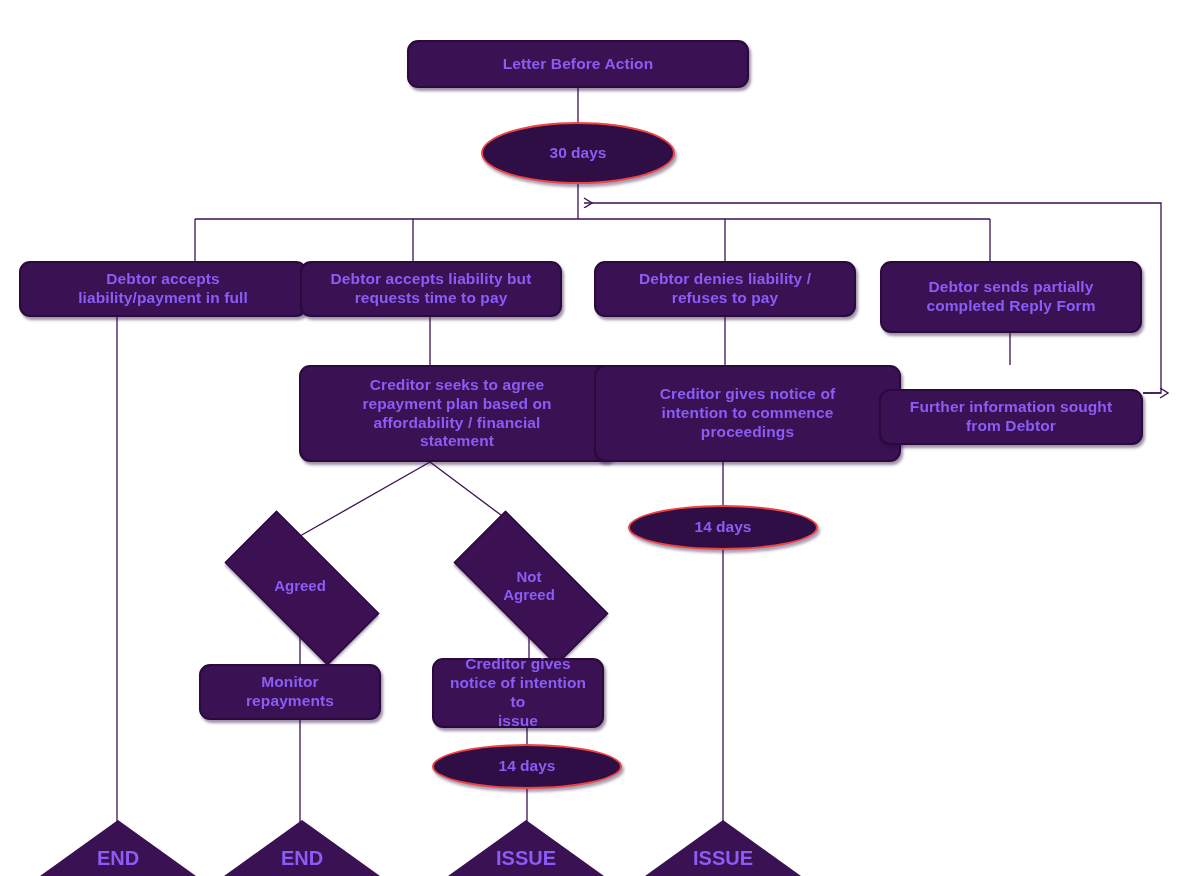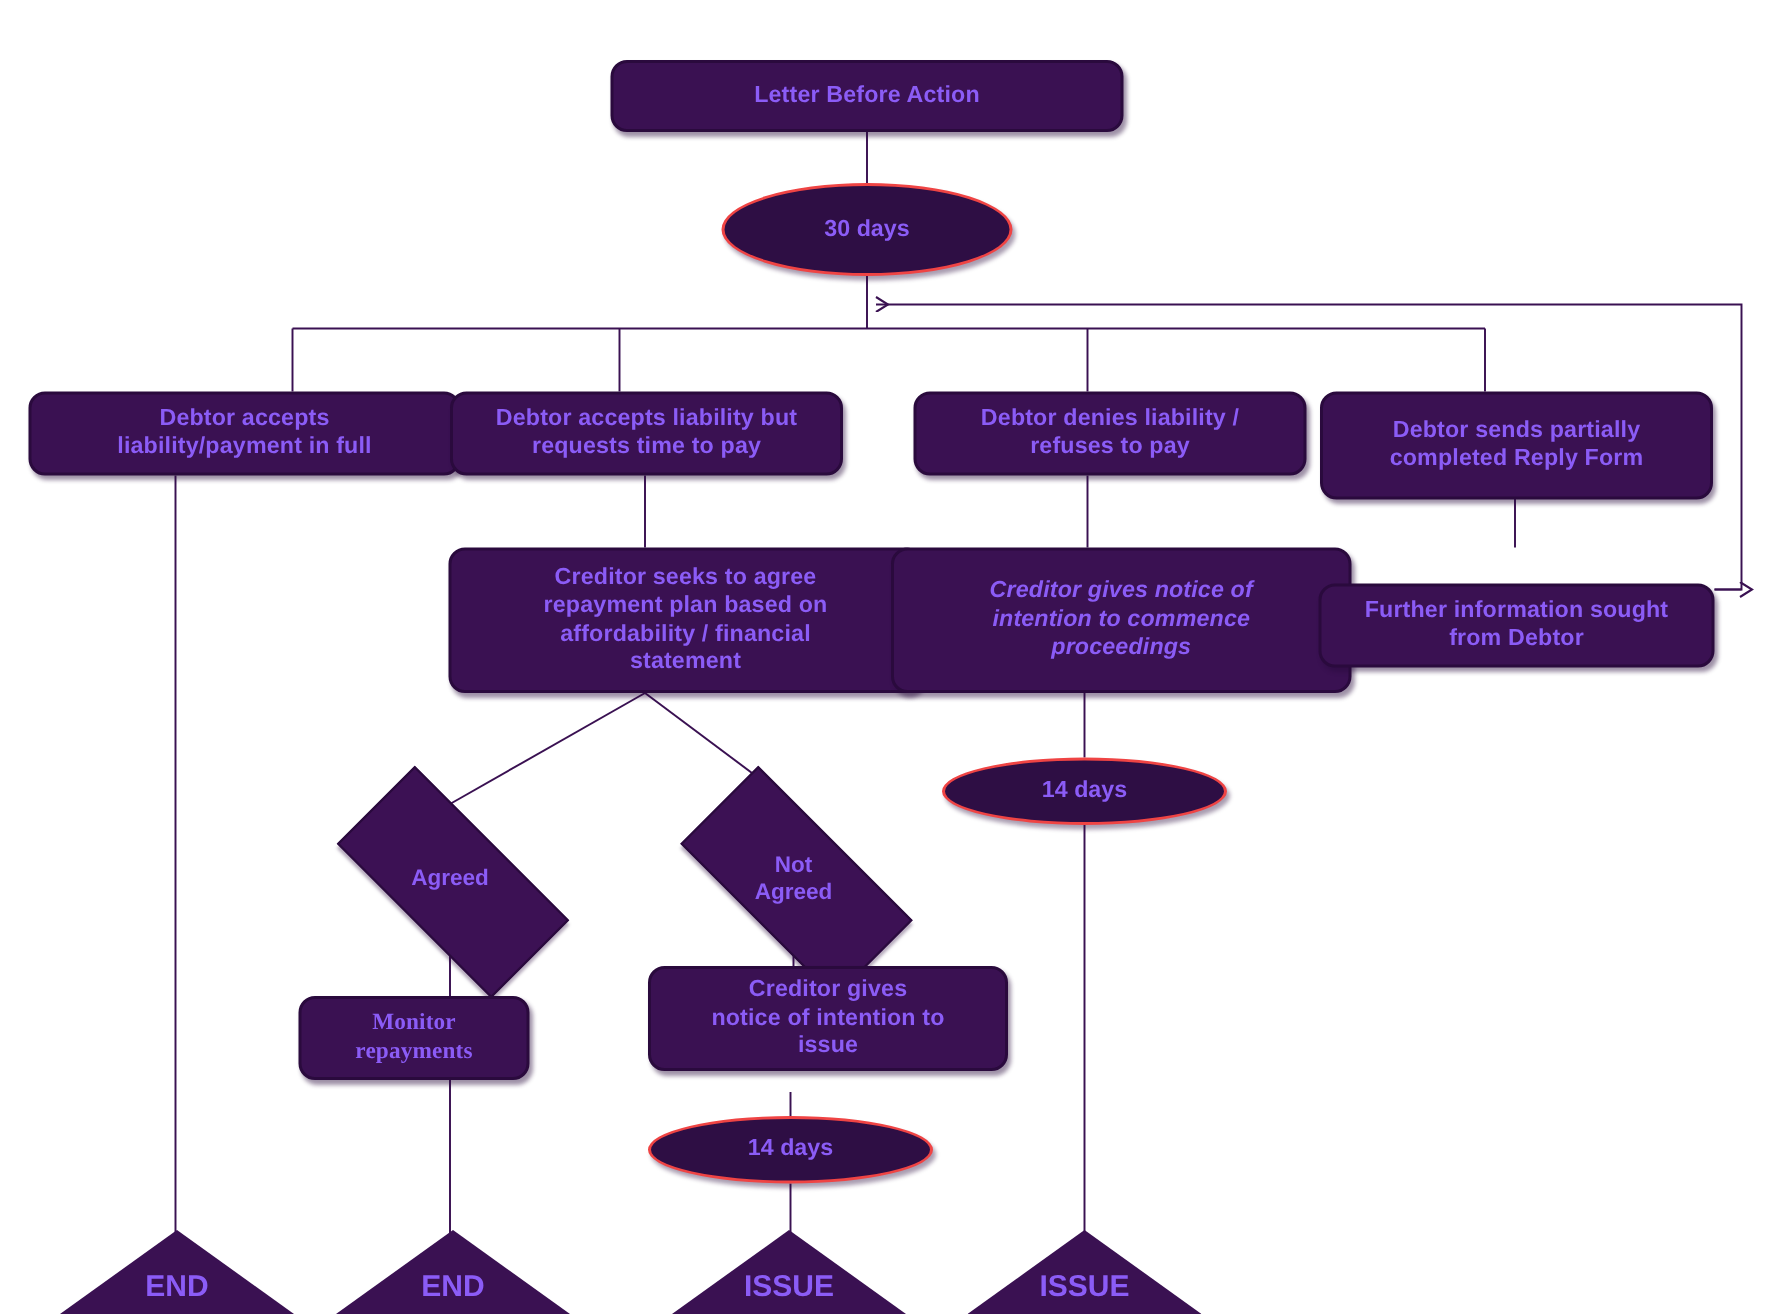--- a/index.html
+++ b/index.html
@@ -159,60 +159,60 @@
         <span class="lbl">30 days</span>
       </div>
       <div class="node box" style="left: 19px; top: 261px; width: 288px; height: 56px;">
         <span class="lbl">Debtor accepts
 liability/payment in full</span>
       </div>
       <div class="node box" style="left: 300px; top: 261px; width: 262px; height: 56px;">
         <span class="lbl">Debtor accepts liability but
 requests time to pay</span>
       </div>
-      <div class="node box" style="left: 609px; top: 261px; width: 262px; height: 56px;">
+      <div class="node box" style="left: 594px; top: 261px; width: 262px; height: 56px;">
         <span class="lbl">Debtor denies liability /
 refuses to pay</span>
       </div>
       <div class="node box" style="left: 880px; top: 261px; width: 262px; height: 72px;">
         <span class="lbl">Debtor sends partially
 completed Reply Form</span>
       </div>
       <div class="node box" style="left: 299px; top: 365px; width: 316px; height: 97px;">
         <span class="lbl">Creditor seeks to agree
 repayment plan based on
 affordability / financial
 statement</span>
       </div>
-      <div class="node box" style="left: 594px; top: 365px; width: 307px; height: 97px; font-style: italic;">
+      <div class="node box" style="left: 594px; top: 365px; width: 307px; height: 97px;">
         <span class="lbl">Creditor gives notice of
 intention to commence
 proceedings</span>
       </div>
       <div class="node box" style="left: 879px; top: 365px; width: 264px; height: 56px; margin-top: 24px;">
         <span class="lbl">Further information sought
 from Debtor</span>
       </div>
       <div class="node diamond" style="left: 199px; top: 536px; width: 202px; height: 100px; align-items: center;">
         <div class="dshape"></div>
         <span class="lbl">Agreed</span>
       </div>
       <div class="node diamond" style="left: 428px; top: 536px; width: 202px; height: 100px; align-items: center;">
         <div class="dshape"></div>
         <span class="lbl">Not
 Agreed</span>
       </div>
       <div class="node ellipse" style="left: 628px; top: 505px; width: 190px; height: 45px;">
         <span class="lbl">14 days</span>
       </div>
-      <div class="node box" style="left: 199px; top: 664px; width: 154px; height: 56px; font-family: Liberation Serif, serif;">
+      <div class="node box" style="left: 199px; top: 664px; width: 182px; height: 56px;">
         <span class="lbl">Monitor
 repayments</span>
       </div>
-      <div class="node box" style="left: 432px; top: 644px; width: 240px; height: 70px;">
+      <div class="node box" style="left: 432px; top: 658px; width: 172px; height: 70px;">
         <span class="lbl">Creditor gives
 notice of intention to
 issue</span>
       </div>
       <div class="node ellipse" style="left: 432px; top: 744px; width: 190px; height: 45px;">
         <span class="lbl">14 days</span>
       </div>
       <div class="node tri" style="left: 40px; top: 820px; width: 156px; height: 56px;">
         <div class="tshape-sh"></div>
         <div class="tshape"></div>

